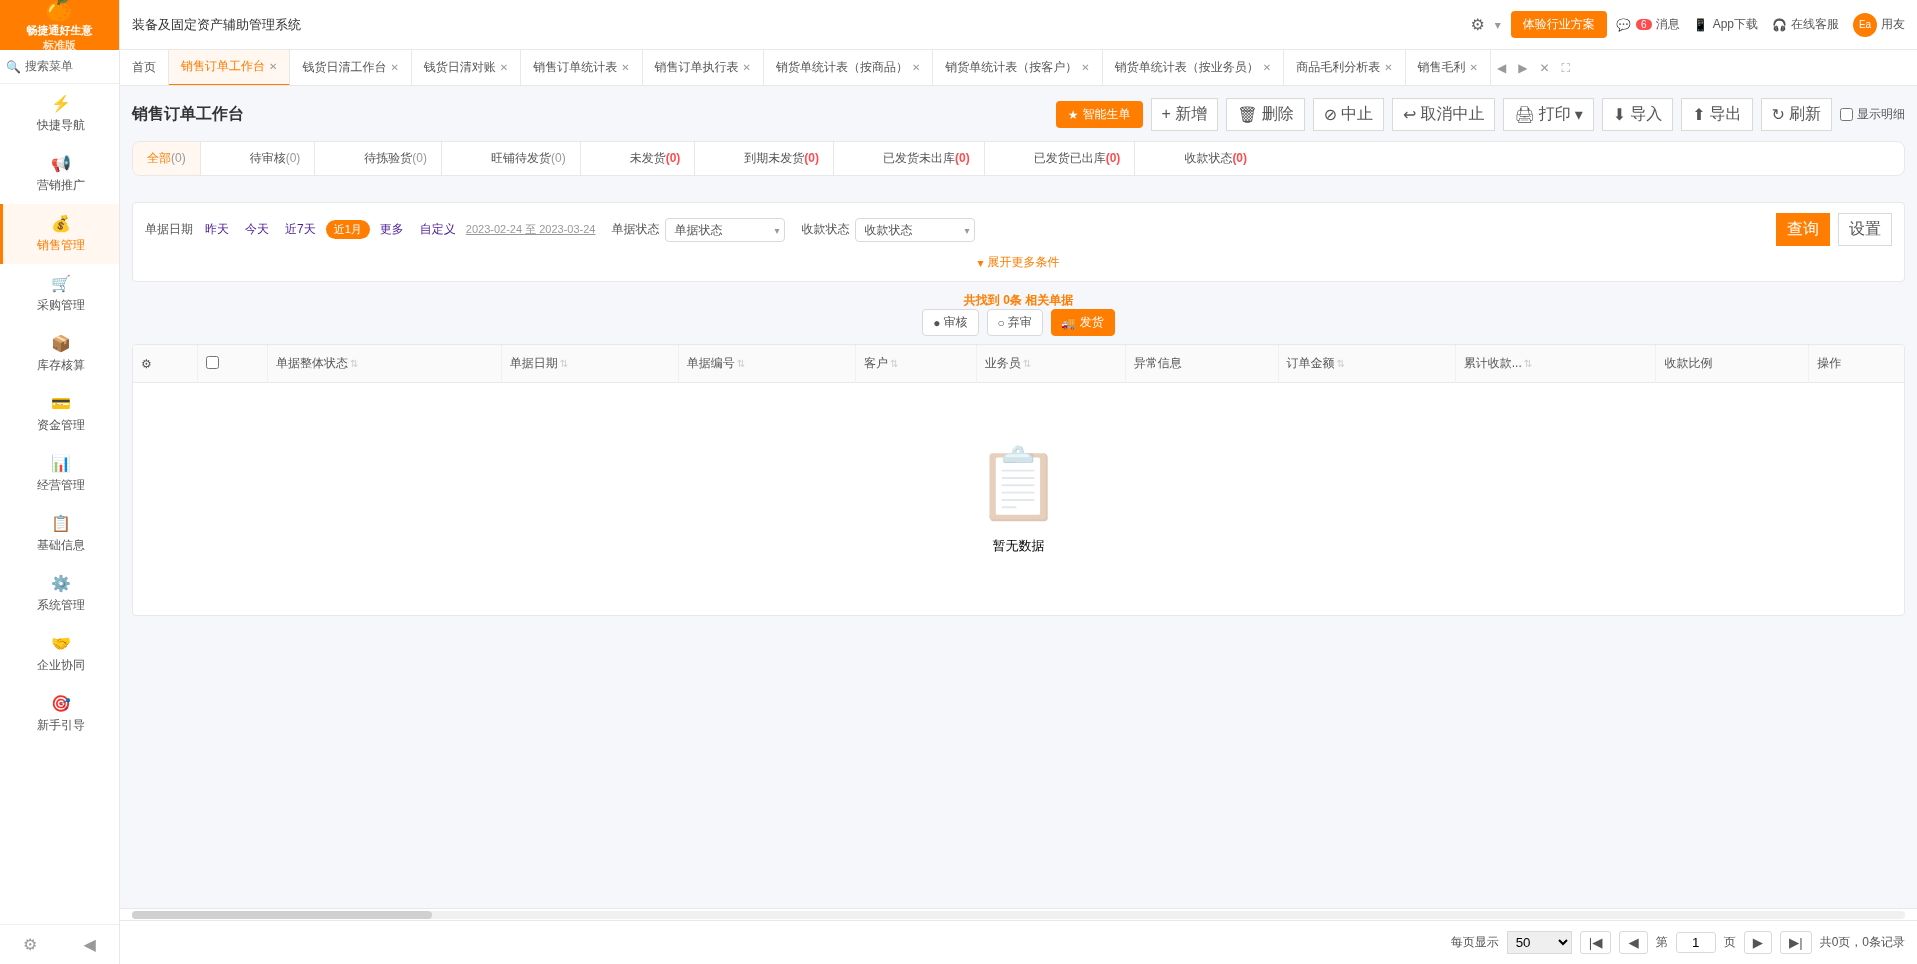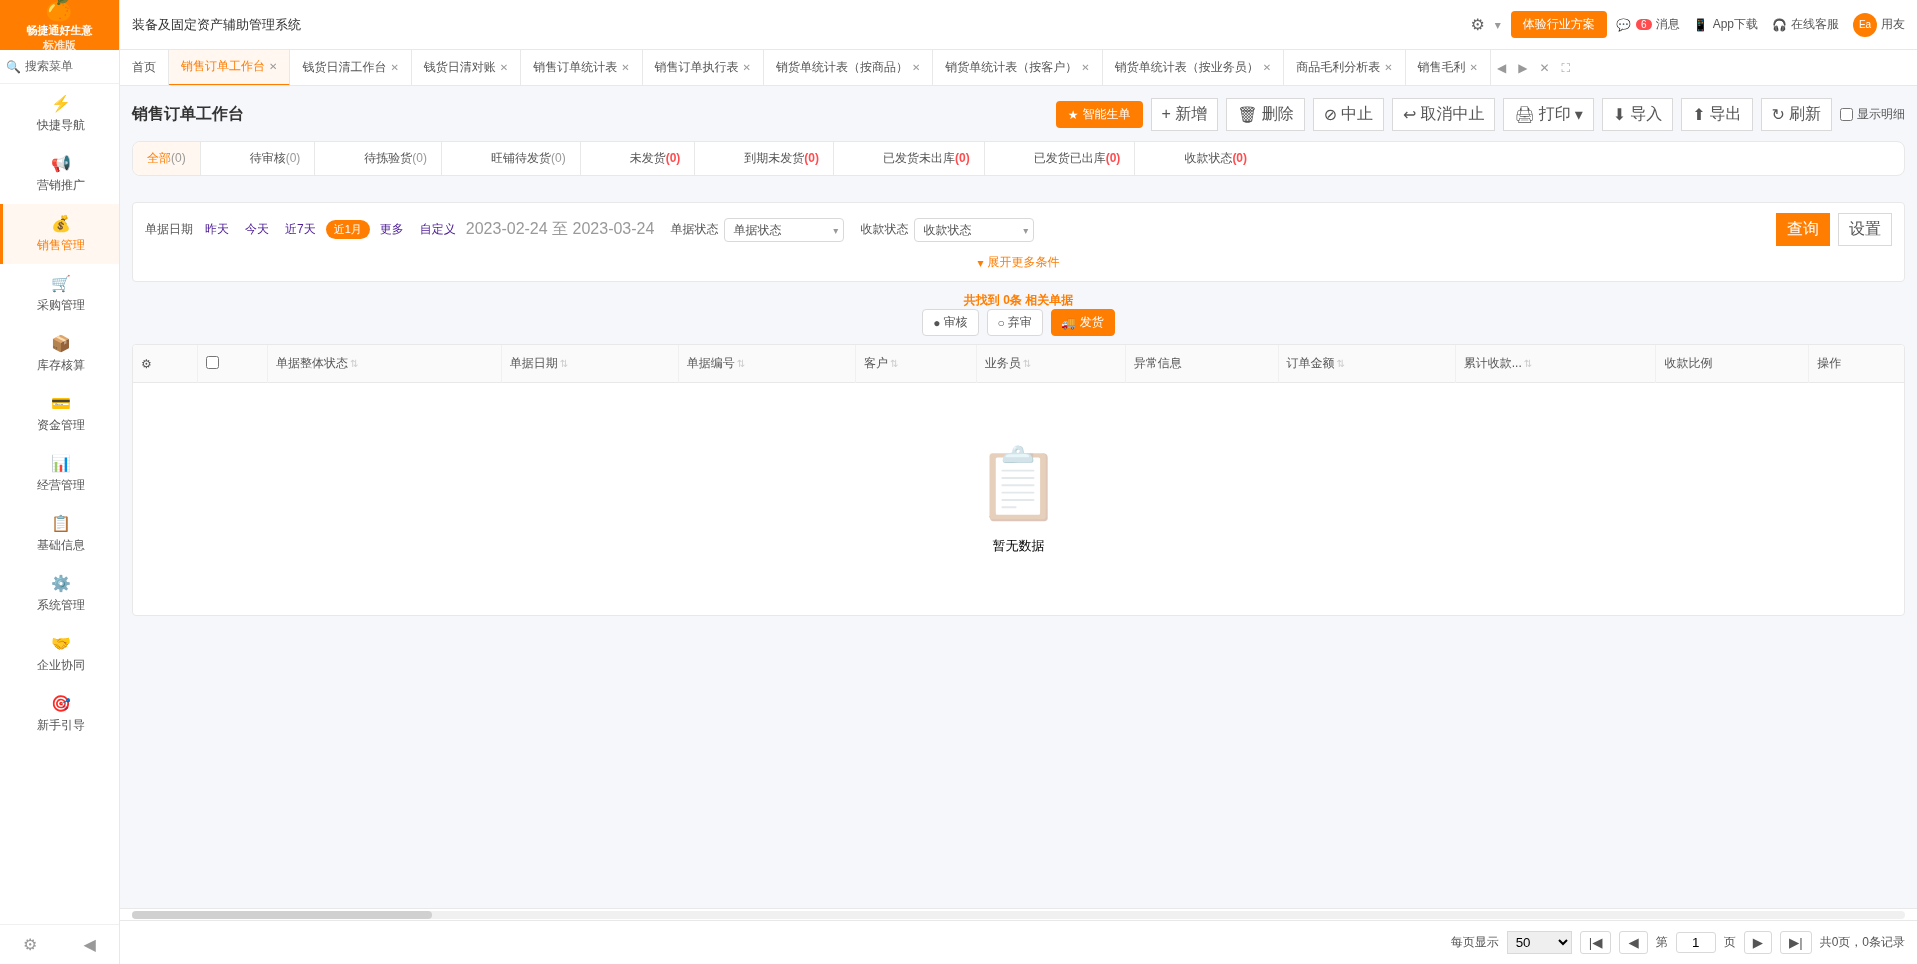--- a/index.html
+++ b/index.html
@@ -55,21 +55,21 @@
     .filter-tab .cnt-red { color: #ff4d4f; font-weight: bold; }
 
     
     .search-area { background: #fff; border-radius: 4px; padding: 10px 12px; margin-bottom: 10px; border: 1px solid #e8e8e8; }
     .search-row { display: flex; align-items: center; gap: 16px; flex-wrap: wrap; }
     .search-field { display: flex; align-items: center; gap: 6px; }
     .search-label { color: #555; font-size: 12px; white-space: nowrap; }
     .search-date-group { display: flex; align-items: center; gap: 4px; font-size: 12px; color: #555; }
     .search-date-btn { padding: 2px 6px; cursor: pointer; color: #4c1d95; }
     .search-date-btn.active-orange { background: #ff7d00; color: #fff; border-radius: 10px; padding: 2px 8px; font-size: 11px; }
-    .date-range { color: #999; font-size: 16px; }
+    .date-range { color: #999; font-size: 11px; text-decoration: underline; }
     .select-box { border: 1px solid #d9d9d9; border-radius: 4px; padding: 4px 24px 4px 8px; font-size: 12px; color: #555; background: #fff; appearance: none; cursor: pointer; min-width: 120px; }
     .select-wrapper { position: relative; display: inline-block; }
     .select-wrapper::after { content: '▾'; position: absolute; right: 6px; top: 50%; transform: translateY(-50%); color: #999; pointer-events: none; font-size: 10px; }
     .expand-btn { color: #ff7d00; cursor: pointer; font-size: 12px; display: flex; align-items: center; gap: 4px; }
 
     
     .toolbar { display: flex; align-items: center; justify-content: space-between; margin-bottom: 8px; flex-direction: column; }
     .toolbar-left { color: #555; font-size: 12px; }
     .toolbar-left span { color: #ff7d00; font-weight: bold; }
     .toolbar-right { display: flex; gap: 8px; }

